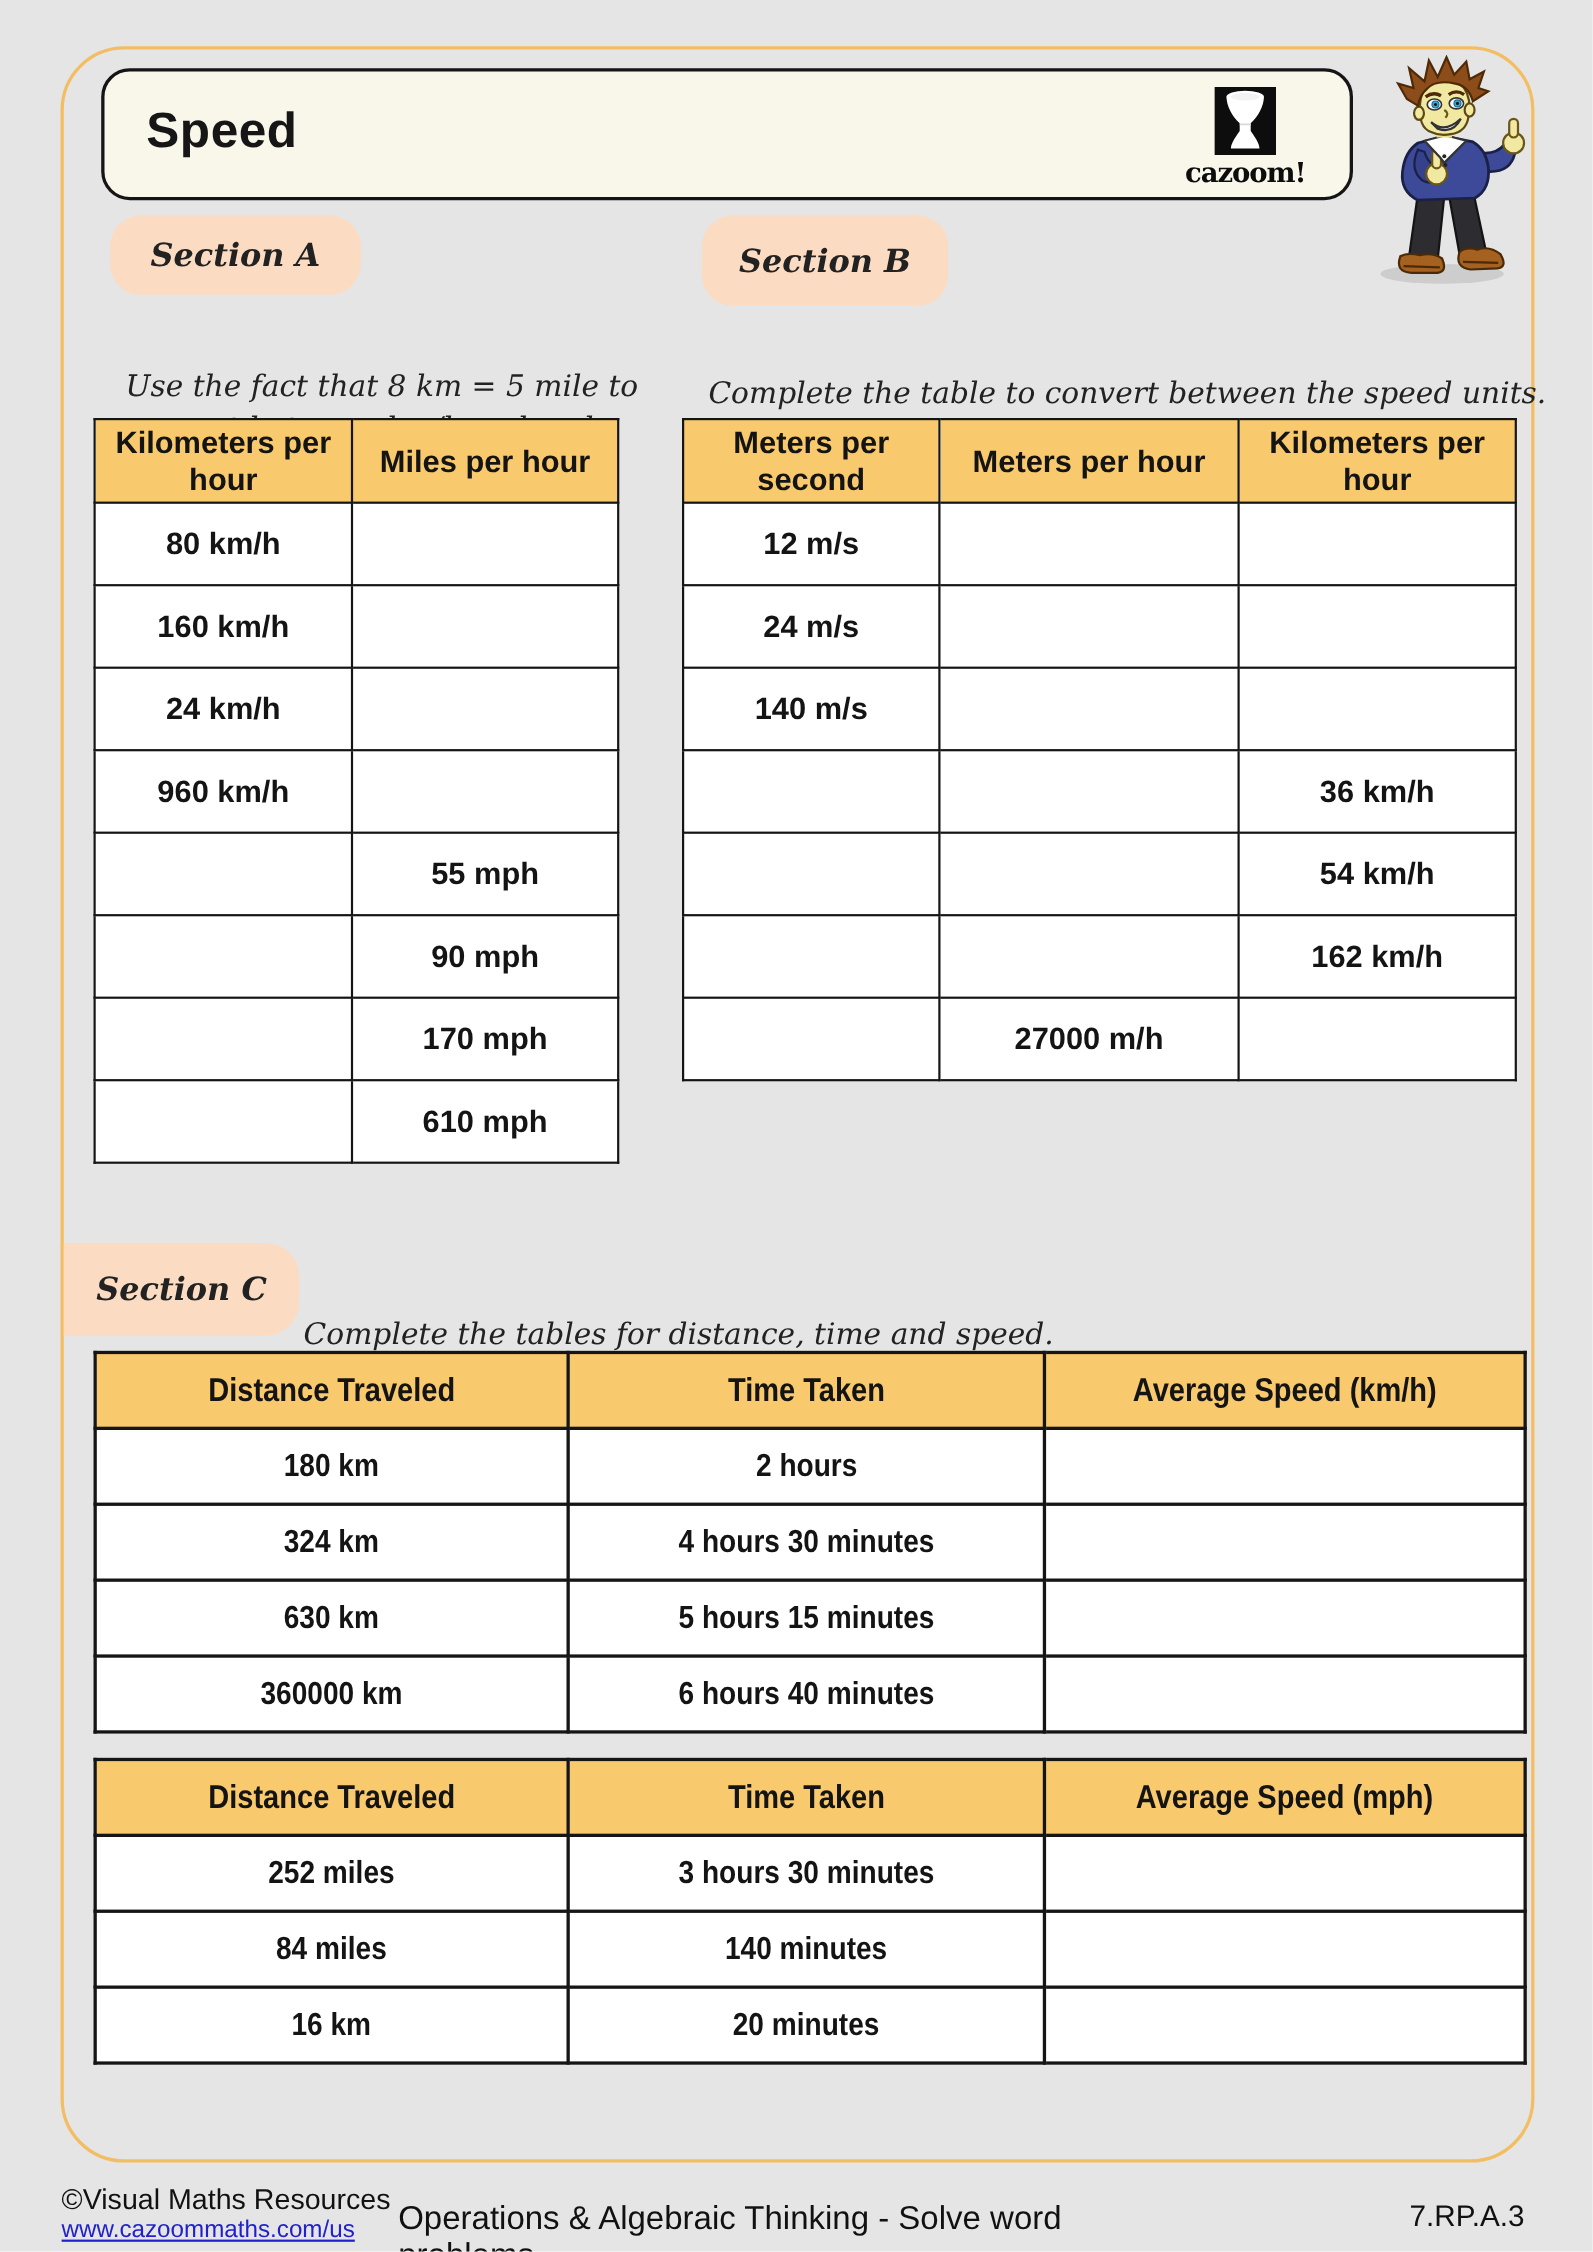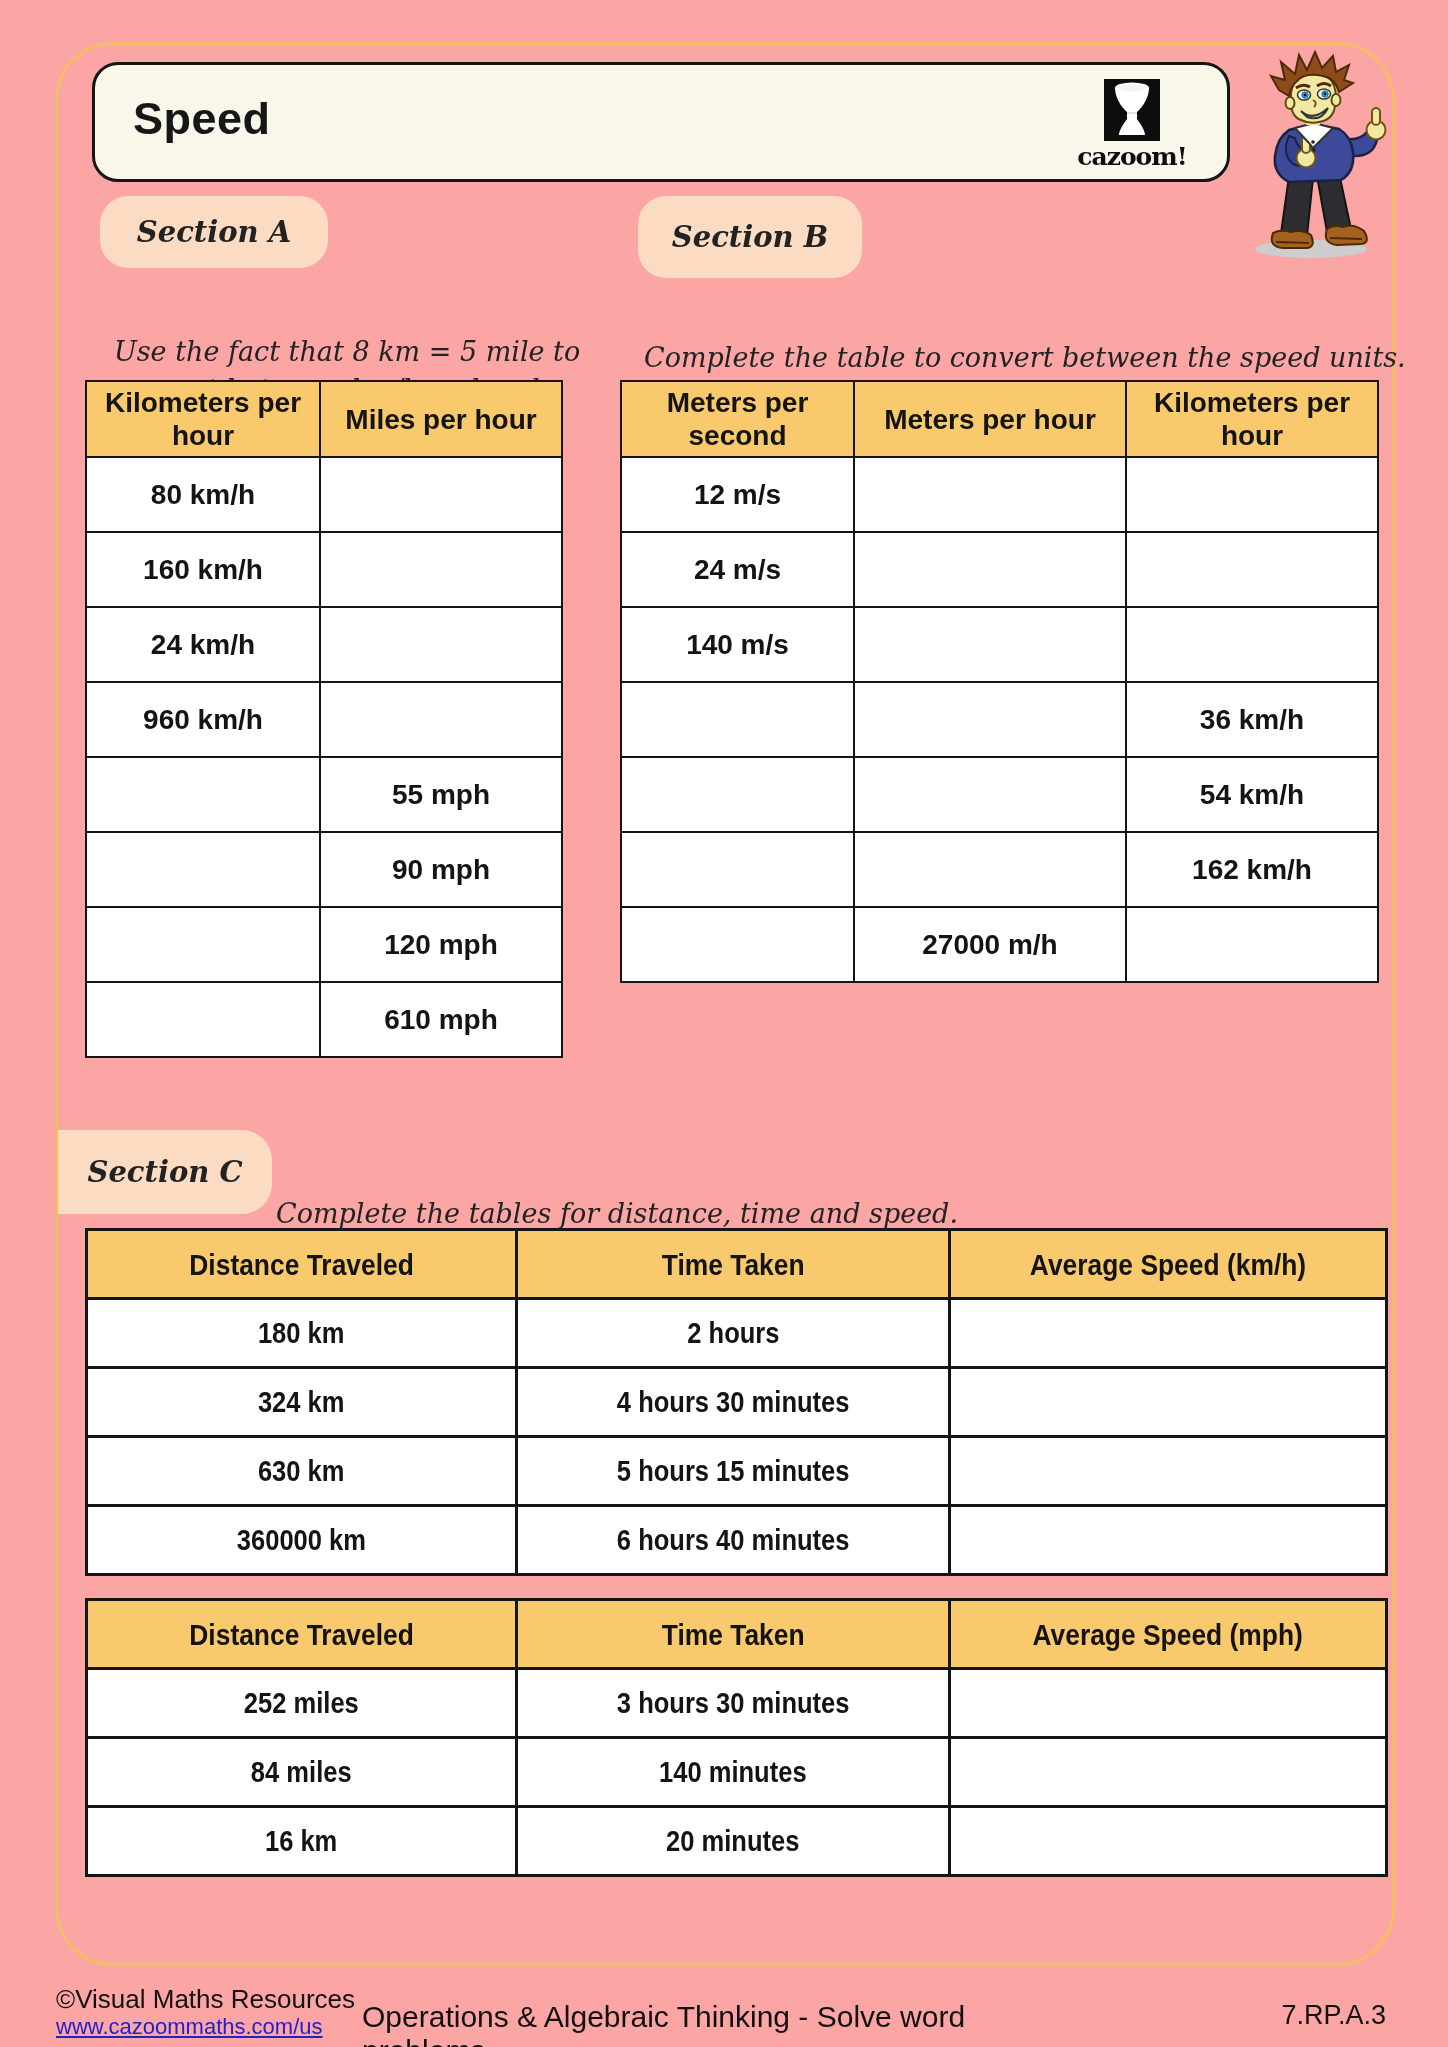--- a/index.html
+++ b/index.html
@@ -1,17 +1,17 @@
 <!DOCTYPE html>
 <html><head>
 <meta charset="utf-8">
 <style>
   html,body { margin:0; padding:0; background:#ffffff; }
   .page {
-    position:relative; width:1448px; height:2047px; background:#fca5a5;
+    position:relative; width:1448px; height:2047px; background:#e5e5e5;
     font-family:"Liberation Sans", sans-serif; overflow:hidden; color:#111;
   }
   .gold-frame {
     position:absolute; left:55px; top:42px; width:1334px; height:1918px;
     border:3.5px solid #F3BE63; border-radius:58px;
   }
   .title-box {
     position:absolute; left:92px; top:62px; width:1132px; height:114px;
     background:#F9F6EA; border:3px solid #151515; border-radius:26px;
   }
@@ -178,21 +178,21 @@
     <tr>
           <td></td>
           <td>55 mph</td>
         </tr>
     <tr>
           <td></td>
           <td>90 mph</td>
         </tr>
     <tr>
           <td></td>
-          <td>120 mph</td>
+          <td>170 mph</td>
         </tr>
     <tr>
           <td></td>
           <td>610 mph</td>
         </tr>
   </tbody>
     </table>
 
   <table class="ws" id="table-b">
     <colgroup>

